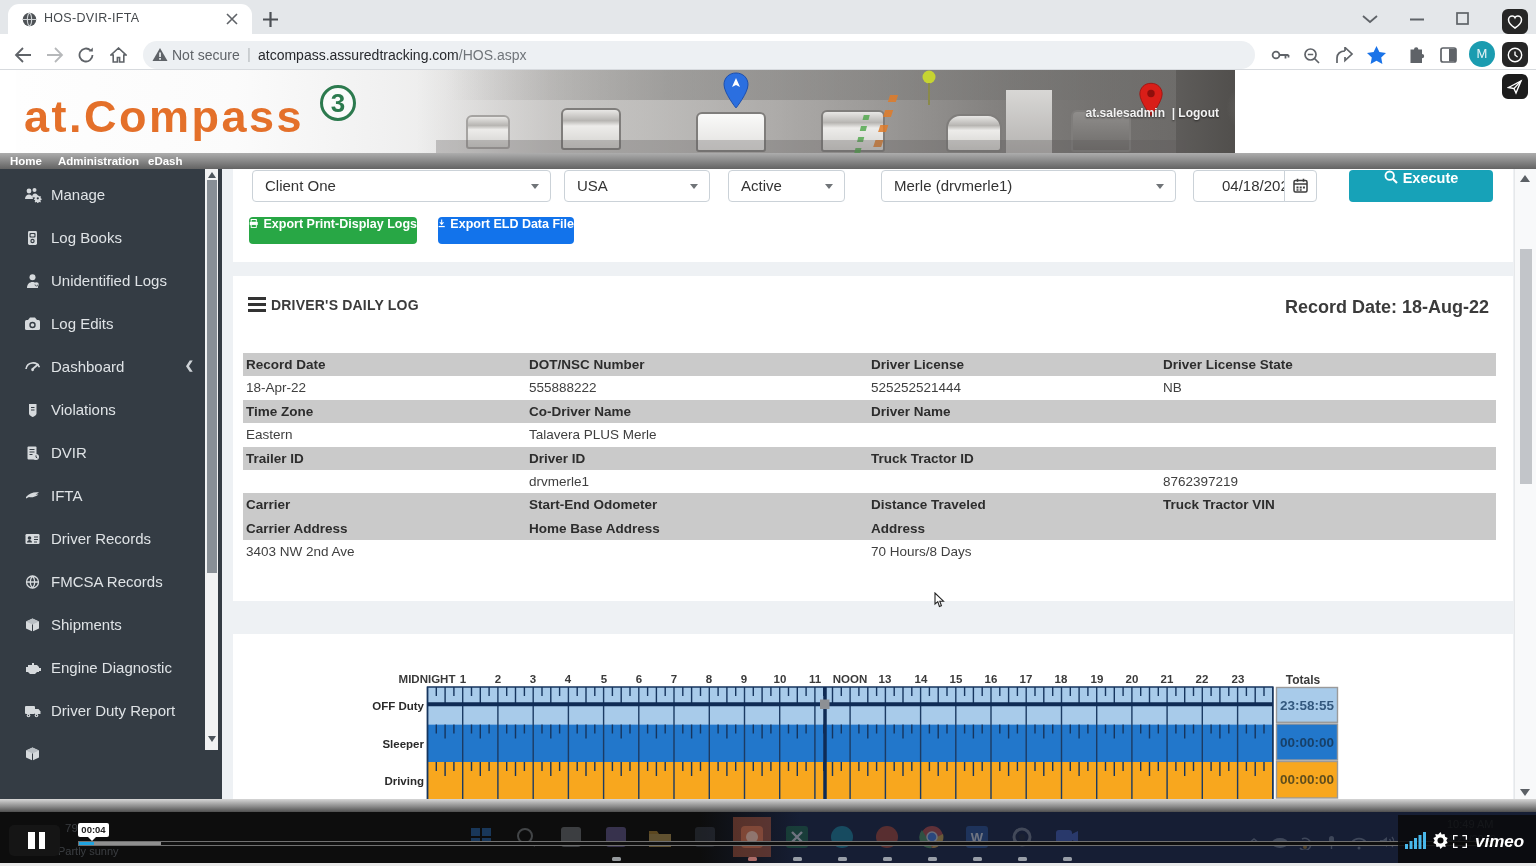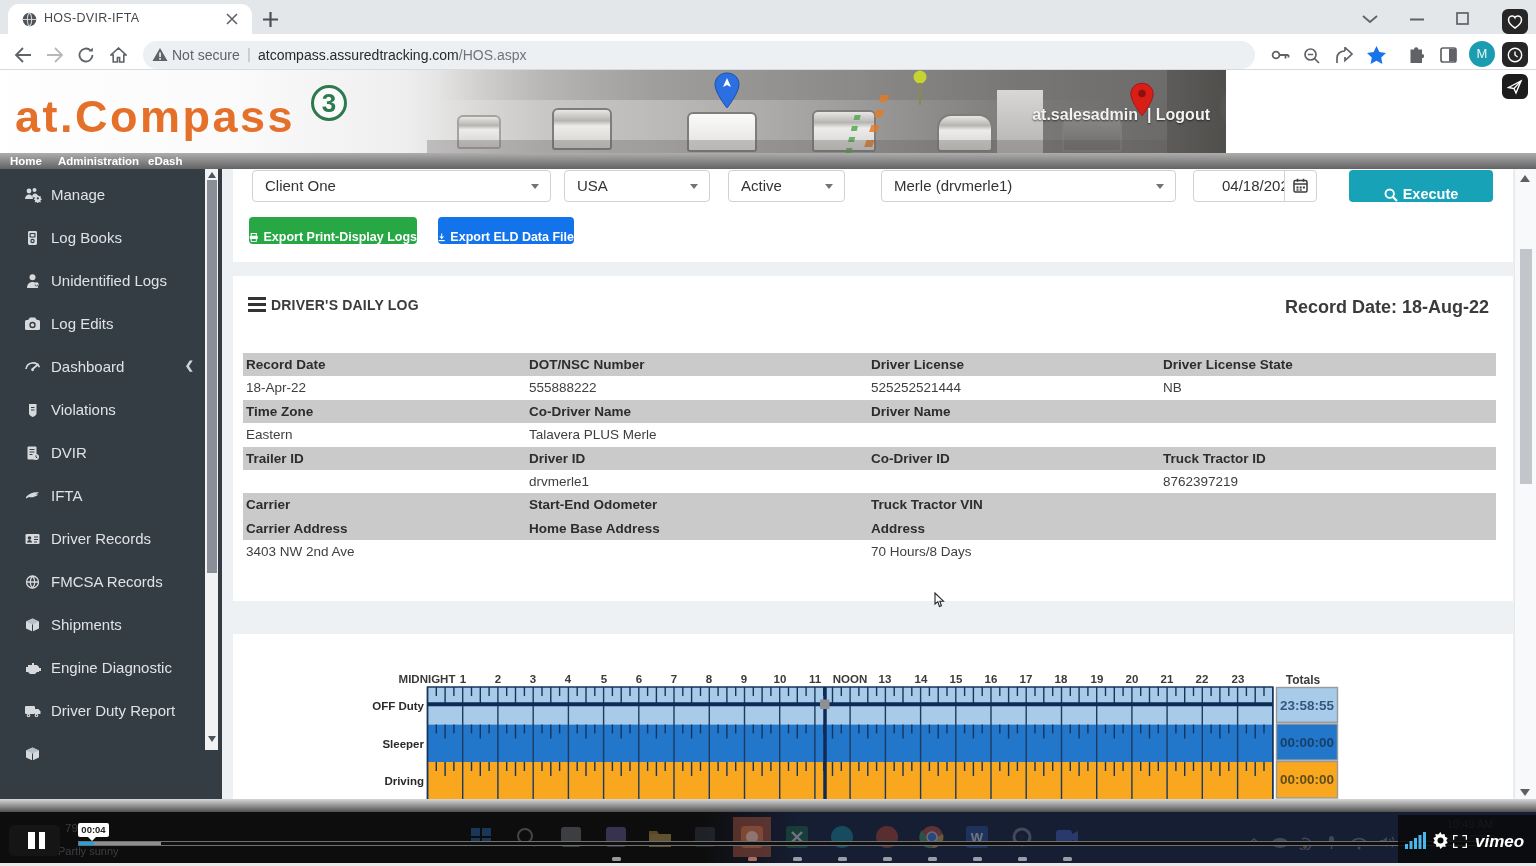--- a/index.html
+++ b/index.html
@@ -7,41 +7,41 @@
 .abs{position:absolute}
 #stage{position:relative;width:1536px;height:866px;overflow:hidden}
 
 #tabbar{position:absolute;left:0;top:0;width:1536px;height:34px;background:#e4e7ea}
 #tab{position:absolute;left:8px;top:4px;width:244px;height:30px;background:#fff;border-radius:11px 11px 0 0}
 #tabtitle{position:absolute;left:44px;top:11px;font-size:12.5px;color:#45494d;letter-spacing:.3px}
 #toolbar{position:absolute;left:0;top:34px;width:1536px;height:36px;background:#fff;border-bottom:1px solid #d7dade}
 #addr{position:absolute;left:143px;top:41px;width:1112px;height:28px;border-radius:14px;background:#edf0f3}
 .blackbtn{position:absolute;left:1502px;width:26px;height:25px;border-radius:6px;background:#262626;z-index:60;display:flex;align-items:center;justify-content:center}
 
-#header{position:absolute;left:7px;top:70px;width:1219px;height:83px;overflow:hidden;
+#header{position:absolute;left:16px;top:70px;width:1219px;height:83px;overflow:hidden;
  background:linear-gradient(90deg,#fefefe 0%,#fbfbfb 18%,#f1f1f1 30%,#e6e5e4 42%,#d9d8d6 52%,#c4c2c0 62%,#a8a6a4 70%,#8c8a88 76%,#6f6d6b 82%,#5c5a58 88%,#4e4c4a 94%,#454442 100%)}
 .car{position:absolute;border:2px solid #7f7d7b;background:linear-gradient(#e8e7e5 0%,#b7b5b2 28%,#edecea 42%,#d3d2cf 100%);border-radius:6px 6px 3px 3px}
 #logo{position:absolute;left:8px;top:21px;font-size:45px;font-weight:bold;color:#e4702a;letter-spacing:2.5px}
 #logo3{position:absolute;left:304px;top:15px;width:36px;height:36px;border:3px solid #2c7a4e;border-radius:50%;color:#2c7a4e;font-size:26px;font-weight:bold;text-align:center;line-height:31px;background:rgba(255,255,255,.55)}
-#logout{position:absolute;right:16px;top:36px;font-size:16px;font-weight:bold;color:#f2f2f2;text-shadow:0 1px 2px rgba(0,0,0,.6)}
+#logout{position:absolute;right:16px;top:36px;font-size:12px;font-weight:bold;color:#f2f2f2;text-shadow:0 1px 2px rgba(0,0,0,.6)}
 
 #nav{position:absolute;left:0;top:153px;width:1536px;height:16px;background:linear-gradient(#adadad,#636363)}
 #nav span{position:absolute;top:2px;font-size:11.5px;font-weight:bold;color:#fff}
 
 #pagebg{position:absolute;left:0;top:169px;width:1536px;height:631px;background:#eef1f4}
 #sidebar{position:absolute;left:0;top:169px;width:222px;height:631px;background:#343c44}
 .mi{position:absolute;left:24px;width:196px;height:22px;color:#dfe3e6;font-size:15px;white-space:nowrap}
 .mic{vertical-align:-3px;margin-right:9px}
 #strack{position:absolute;left:205px;top:169px;width:13px;height:581px;background:#f1f2f3}
 #sthumb{position:absolute;left:206.5px;top:180px;width:10px;height:393px;background:#888f96}
 .panel{position:absolute;left:233px;width:1280px;background:#fff}
 
 .sel{position:absolute;top:170px;height:32px;border:1px solid #cbd2d8;border-radius:4px;background:#fff;font-size:15px;color:#333;line-height:30px;padding-left:12px}
 .caret{position:absolute;right:11px;top:13px;width:0;height:0;border-left:4.5px solid transparent;border-right:4.5px solid transparent;border-top:5px solid #707478}
-.btn{position:absolute;top:217px;height:27px;white-space:nowrap;border-radius:4px;color:#fff;font-size:12.5px;font-weight:bold;display:flex;align-items:flex-end;justify-content:center;gap:5px}
+.btn{position:absolute;top:217px;height:27px;white-space:nowrap;border-radius:4px;color:#fff;font-size:12.5px;font-weight:bold;display:flex;align-items:flex-start;justify-content:center;gap:5px}
 
 #dtable{position:absolute;left:243px;top:353px;width:1253px;font-size:13.5px;color:#3f3f3f}
 .tr{display:grid;grid-template-columns:283px 342px 292px 336px;height:23.4px;line-height:23.4px;background:#fff}
 .tr.th{background:#cacaca;font-weight:bold;color:#2d2d2d}
 .td{padding-left:3px;overflow:hidden;white-space:nowrap}
 
 .hlab{font-size:11.5px;font-weight:bold;fill:#3a3a3a;text-anchor:middle;font-family:"Liberation Sans",sans-serif}
 .rlab{font-size:11.5px;font-weight:bold;fill:#2a2a2a;font-family:"Liberation Sans",sans-serif}
 .tot{font-size:13.5px;font-weight:bold;text-anchor:middle;font-family:"Liberation Sans",sans-serif}
 
@@ -367,32 +367,32 @@
       </div>
       <div class="tr">
         <div class="td">Eastern</div>
         <div class="td">Talavera PLUS Merle</div>
         <div class="td"></div>
         <div class="td"></div>
       </div>
       <div class="tr th">
         <div class="td">Trailer ID</div>
         <div class="td">Driver ID</div>
-        <div class="td">Co-Driver ID</div>
         <div class="td">Truck Tractor ID</div>
       </div>
       <div class="tr">
         <div class="td"></div>
         <div class="td">drvmerle1</div>
         <div class="td"></div>
         <div class="td">8762397219</div>
       </div>
       <div class="tr th">
         <div class="td">Carrier</div>
         <div class="td">Start-End Odometer</div>
+        <div class="td">Distance Traveled</div>
         <div class="td">Truck Tractor VIN</div>
       </div>
       <div class="tr th">
         <div class="td">Carrier Address</div>
         <div class="td">Home Base Address</div>
         <div class="td">Address</div>
         <div class="td"></div>
       </div>
       <div class="tr">
         <div class="td">3403 NW 2nd Ave</div>

